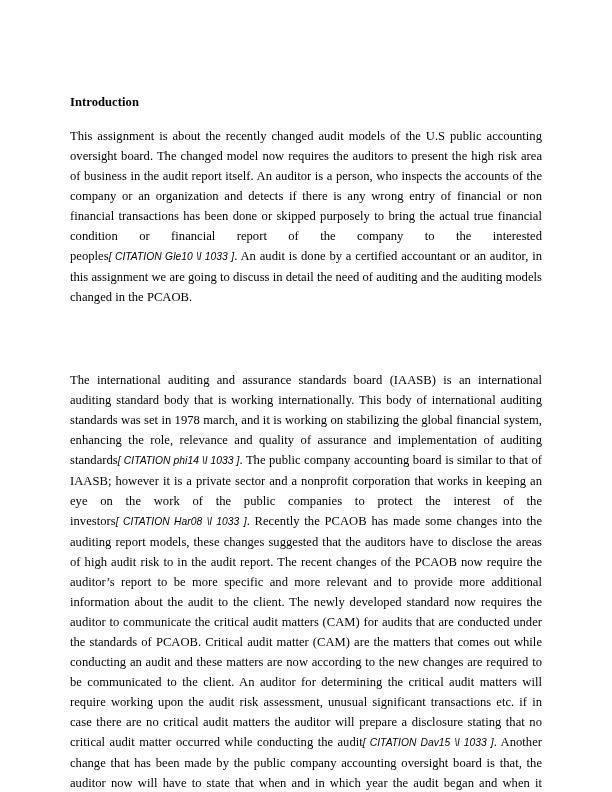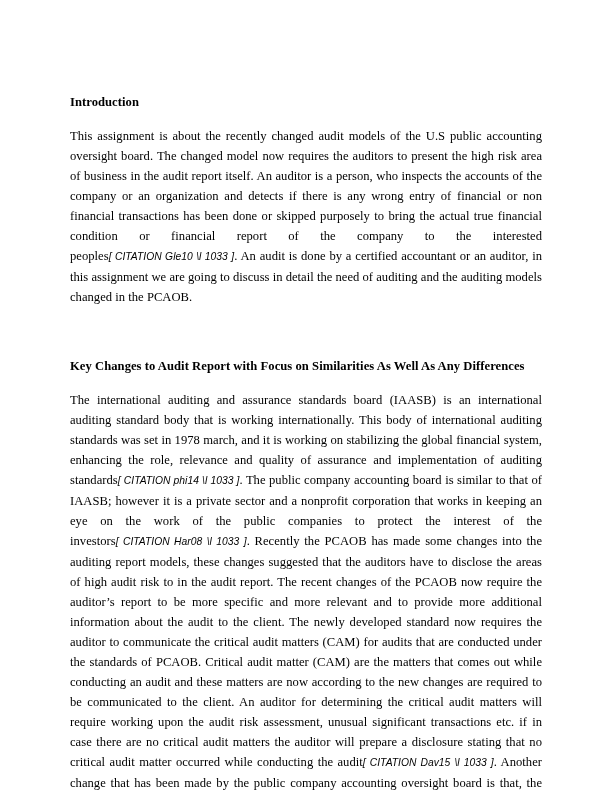--- a/index.html
+++ b/index.html
@@ -68,20 +68,19 @@
   <div class="content">
 
     <h2 class="doc-heading">Introduction</h2>
 
     <div class="gap-heading-after"></div>
 
     <p class="doc-para"><span>This assignment is about the recently changed audit models of the U.S public accounting oversight board. The changed model now requires the auditors to present the high risk area of business in the audit report itself. An auditor is a person, who inspects the accounts of the company or an organization and detects if there is any wrong entry of financial or non financial transactions has been done or skipped purposely to bring the actual true financial condition or financial report of the company to the interested peoples</span><span class="cite">[ CITATION Gle10 \l 1033  ]</span><span>. An audit is done by a certified accountant or an auditor, in this assignment we are going to discuss in detail the need of auditing and the auditing models changed in the PCAOB.</span></p>
 
     <div class="gap-section"></div>
 
-    <h2 class="doc-heading">Key Changes to Audit Report with Focus on Similarities As Well As Any Differences</h2>
 
     <div class="gap-heading-after"></div>
 
     <p class="doc-para"><span>The international auditing and assurance standards board (IAASB) is an international auditing standard body that is working internationally. This body of international auditing standards was set in 1978 march, and it is working on stabilizing the global financial system, enhancing the role, relevance and quality of assurance and implementation of auditing standards</span><span class="cite">[ CITATION phi14 \l 1033  ]</span><span>. The public company accounting board is similar to that of IAASB; however it is a private sector and a nonprofit corporation that works in keeping an eye on the work of the public companies to protect the interest of the investors</span><span class="cite">[ CITATION Har08 \l 1033  ]</span><span>. Recently the PCAOB has made some changes into the auditing report models, these changes suggested that the auditors have to disclose the areas of high audit risk to in the audit report. The recent changes of the PCAOB now require the auditor’s report to be more specific and more relevant and to provide more additional information about the audit to the client. The newly developed standard now requires the auditor to communicate the critical audit matters (CAM) for audits that are conducted under the standards of PCAOB. Critical audit matter (CAM) are the matters that comes out while conducting an audit and these matters are now according to the new changes are required to be communicated to the client. An auditor for determining the critical audit matters will require working upon the audit risk assessment, unusual significant transactions etc. if in case there are no critical audit matters the auditor will prepare a disclosure stating that no critical audit matter occurred while conducting the audit</span><span class="cite">[ CITATION Dav15 \l 1033  ]</span><span>. Another change that has been made by the public company accounting oversight board is that, the auditor now will have to state that when and in which year the audit began and when it ending it comes under the tenure. Third major change made in by PCAOB is the independence of the auditor; this change means that the audit report will include a statement stating that the auditor must be independent. Another major change is the address; the auditor’s report will be addressed to the company’s share holders and to the board of directors</span></p>
 
   </div>
 </div>
 
 </body></html>

